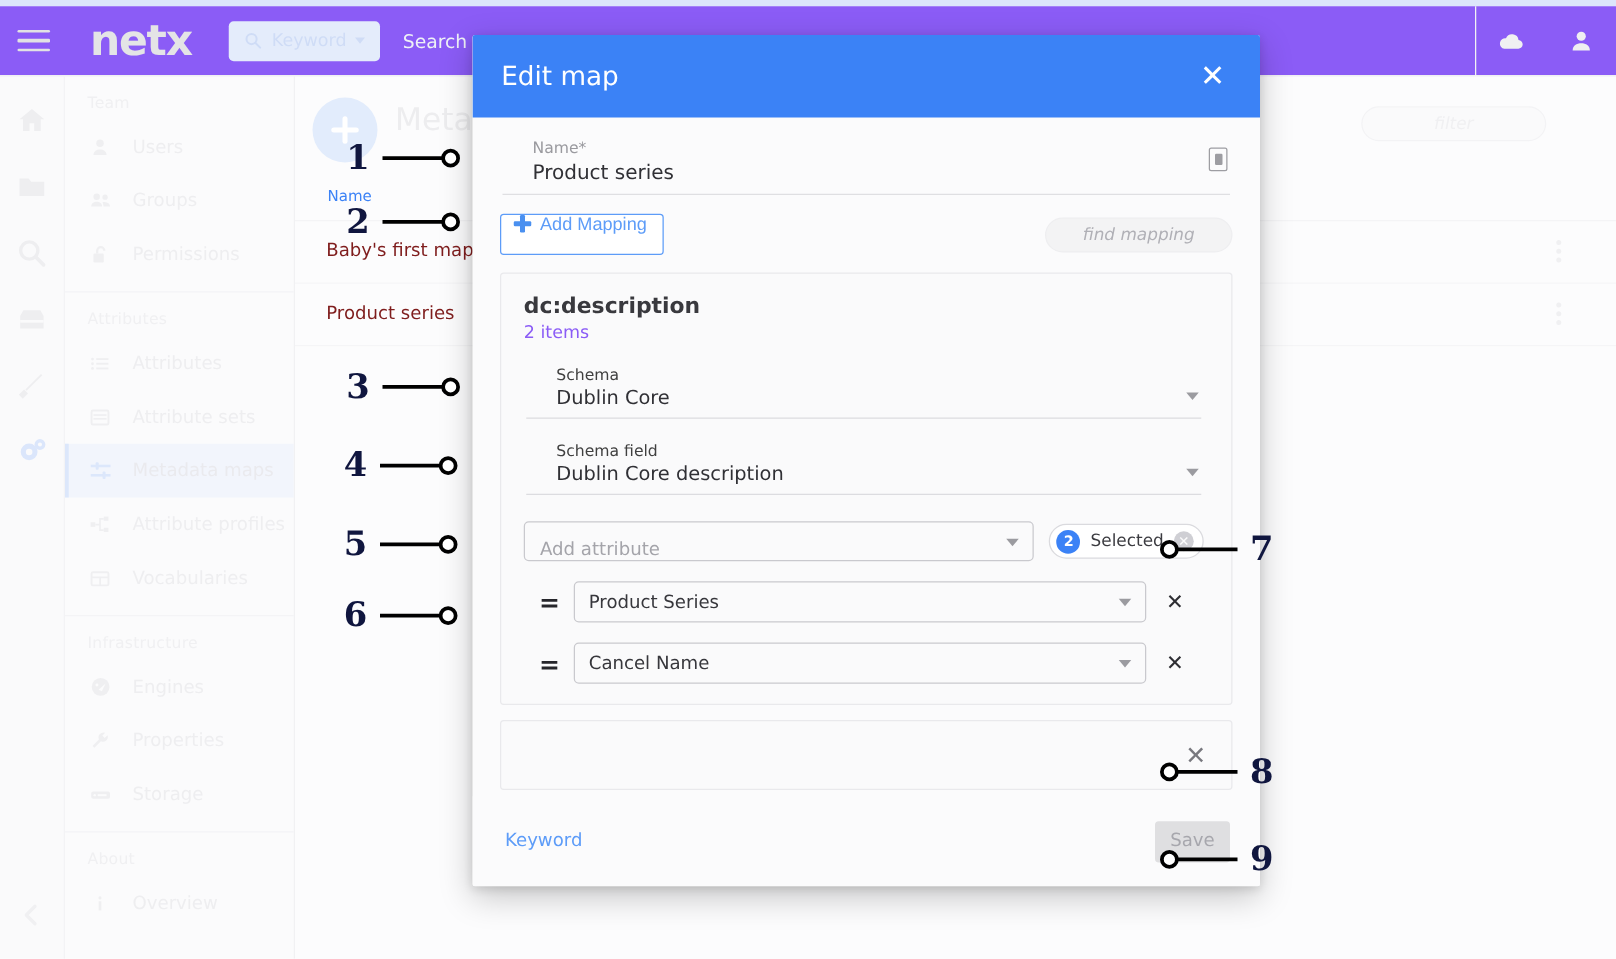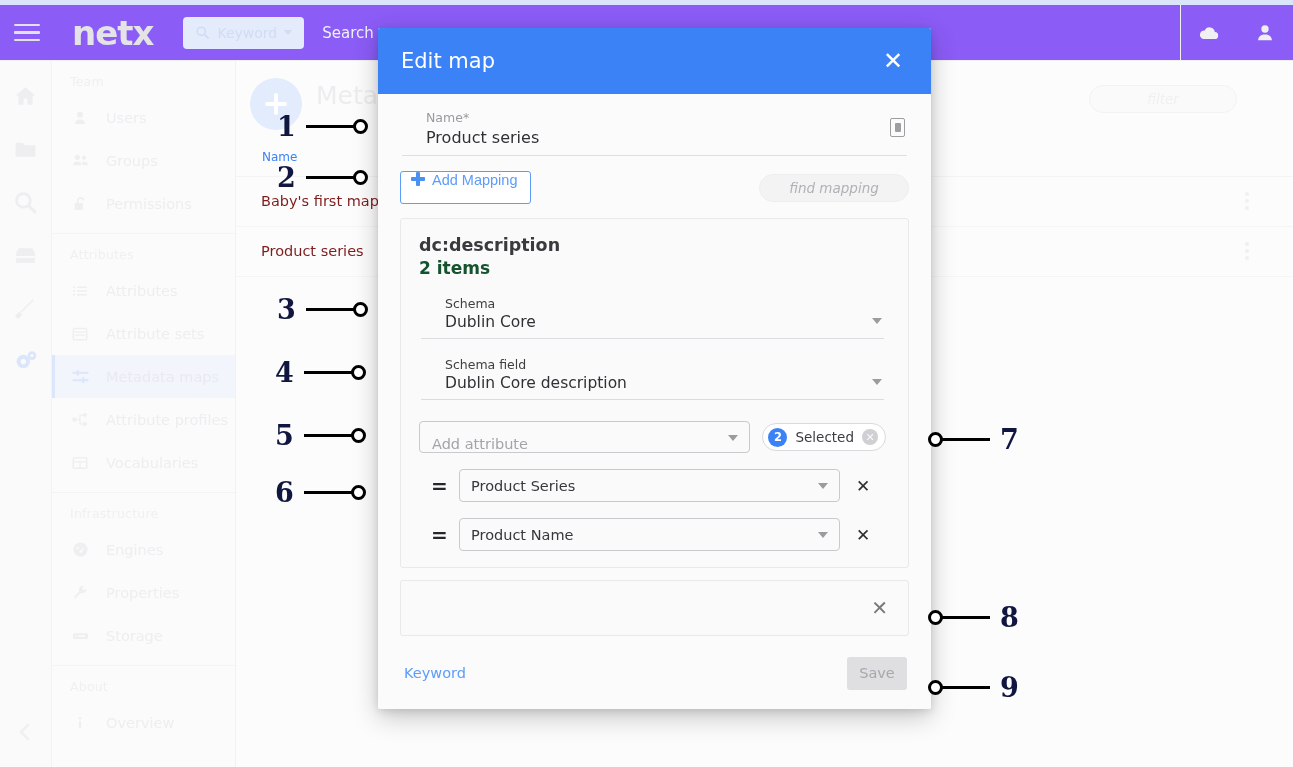--- a/index.html
+++ b/index.html
@@ -75,21 +75,21 @@
 
   .tablehead { position:absolute; left:0; top:78px; right:0; height:38px; border-bottom:1px solid #f4f4f6; }
   .tablehead .th { position:absolute; left:26px; top:11px; font-size:12px; color:#3b82f6; }
   .trow { position:absolute; left:0; right:0; height:50px; border-bottom:1px solid #f5f5f7; }
   .trow .tcell { position:absolute; left:25px; top:16px; font-size:14.5px; color:#7f1d1d; }
   .kebab { position:absolute; right:44px; top:15px; display:flex; flex-direction:column; gap:3px; }
   .kebab i { width:4px;height:4px;border-radius:50%;background:#f0f0f2; display:block; }
 
   
   .modal {
-    position:absolute; left:378px; top:28px; width:553px; height:681px;
+    position:absolute; left:378px; top:28px; width:630px; height:681px;
     background:#fbfbfc; border-radius:2px;
     box-shadow:0 8px 26px rgba(0,0,0,.22), 0 2px 8px rgba(0,0,0,.12);
     display:flex; flex-direction:column; overflow:hidden; z-index:30;
   }
   .modal-header {
     height:66px; background:#3b82f6; display:flex; align-items:center;
     padding:0 24px 0 23px; flex:0 0 66px;
   }
   .modal-title { color:#fff; font-size:21px; font-weight:400; }
   .modal-close {
@@ -122,21 +122,21 @@
     background:#f3f3f4; border:1px solid #eeeef0;
     display:flex; align-items:center; justify-content:center;
     font-size:13.5px; font-style:italic; color:#b0b0b6; cursor:pointer;
   }
 
   .map-card {
     border:1px solid #e9e9ec; border-radius:3px; background:#fafafb;
     padding:16px 22px 16px 18px;
   }
   .mc-title { font-size:17.5px; font-weight:700; color:#39393e; }
-  .mc-sub { font-size:17px; color:#14532d; margin-top:3px;font-weight:bold; }
+  .mc-sub { font-size:14px; color:#8b5cf6; margin-top:3px; }
 
   .sel-field { position:relative; margin:18px 2px 0 2px; padding-bottom:7px; border-bottom:1px solid #dcdce0; }
   .sf-label { font-size:12.5px; color:#404040; padding-left:24px; }
   .sf-value { font-size:15.5px; color:#303035; padding-left:24px; margin-top:2px; }
   .sf-caret { position:absolute; right:2px; bottom:14px;
     width:0;height:0;border-left:5px solid transparent;border-right:5px solid transparent;border-top:6px solid #9b9ba0; }
 
   .attr-row { display:flex; align-items:center; gap:12px; margin-top:21px; }
   .attr-select {
     position:relative; flex:1; height:32px; border:1px solid #c9c9ce; border-radius:4px;
@@ -523,21 +523,21 @@
           <div class="eq-select">
             <span>Product Series</span>
             <span class="sel-caret"></span>
           </div>
           <div class="eq-del">✕</div>
         </div>
 
         <div class="eq-row">
           <div class="eq-sign">=</div>
           <div class="eq-select">
-            <span>Product Name</span>
+            <span>Cancel Name</span>
             <span class="sel-caret"></span>
           </div>
           <div class="eq-del">✕</div>
         </div>
       </div>
 
       <div class="del-card">
         <span class="bigx">✕</span>
       </div>
     </div>

